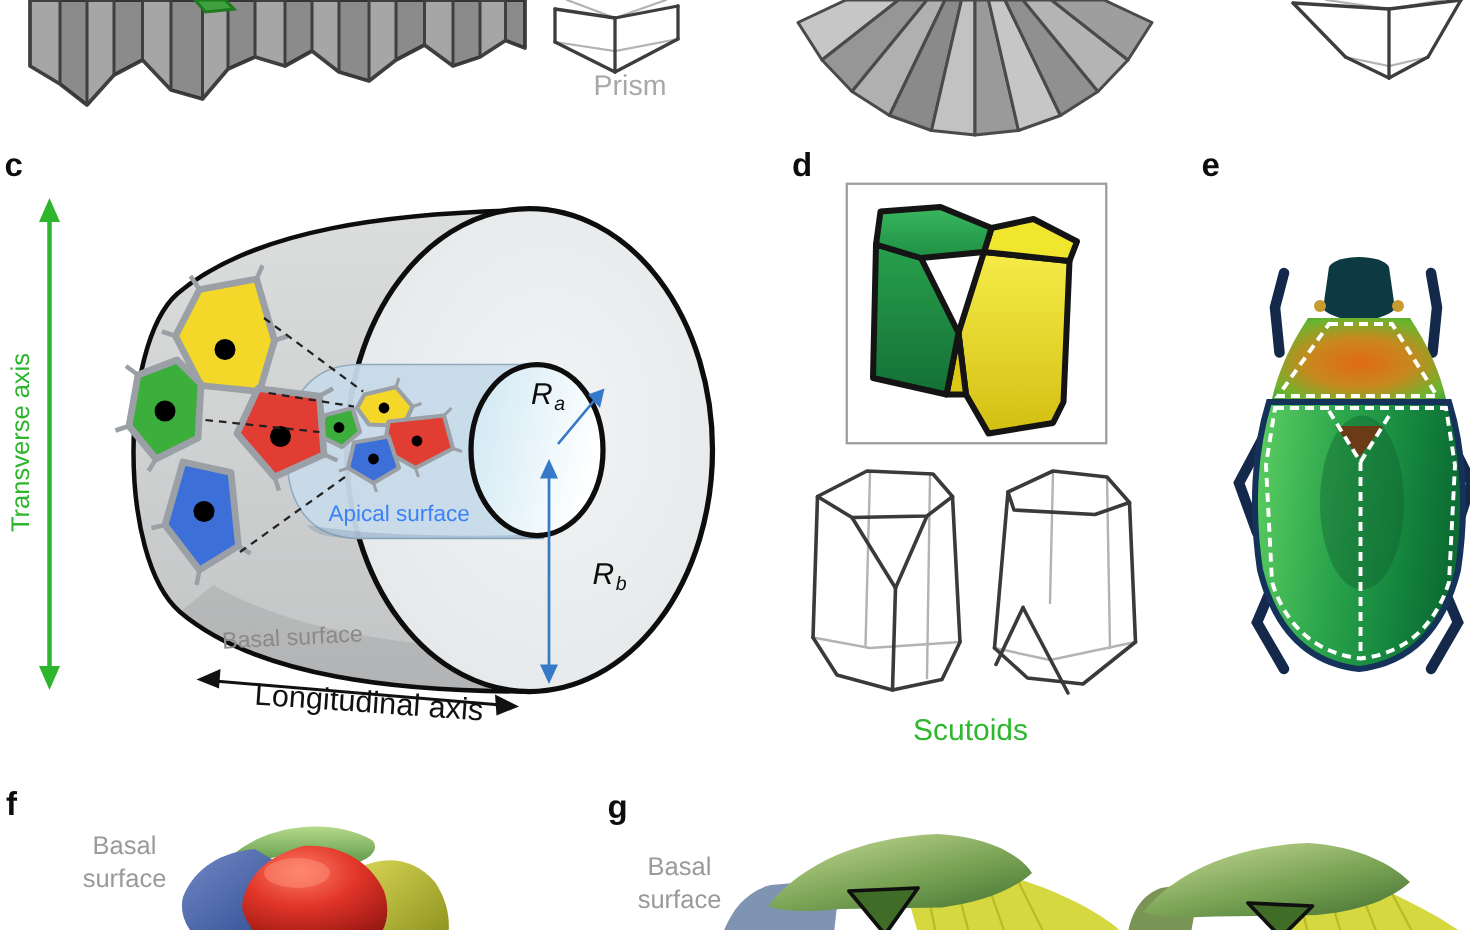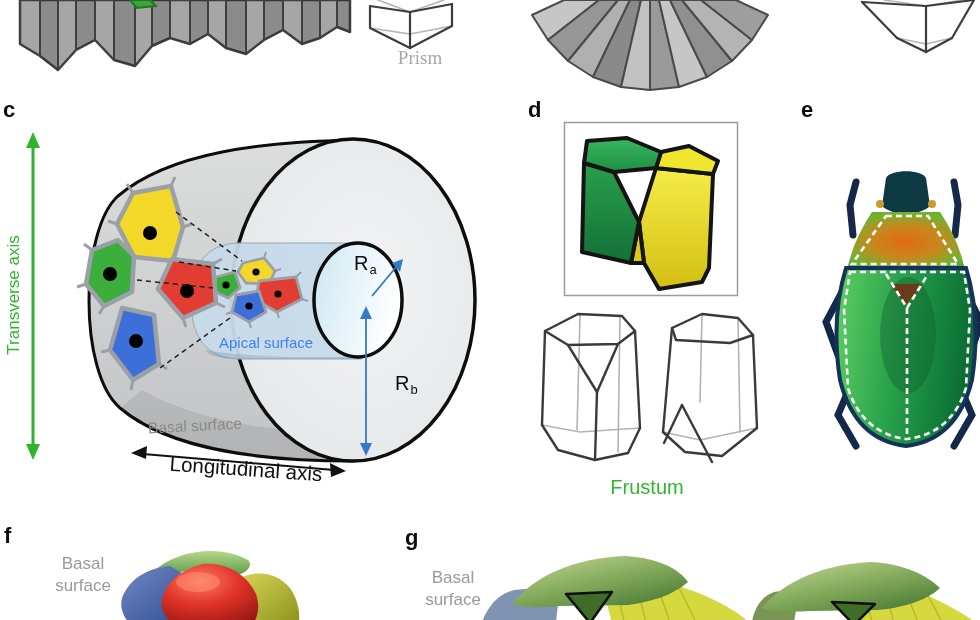--- a/index.html
+++ b/index.html
@@ -8,21 +8,21 @@
   .fig svg{position:absolute;left:0;top:0;}
   .txt{position:absolute;white-space:nowrap;}
   .lbl{font-weight:bold;font-size:22px;color:#0d0d0d;}
   .cap{color:#a8a8a8;font-size:19px;text-align:center;}
   .transverse{left:-68px;top:285px;width:164px;text-align:center;color:#2db52d;
               font-size:17px;transform:rotate(-90deg);}
   .apical{left:219px;top:334px;font-size:15px;color:#3b82f6;}
   .basal-c{left:148px;top:417px;font-size:15.5px;color:#8a8a8a;transform:rotate(-3deg);}
   .longax{left:146px;top:457px;width:200px;text-align:center;font-size:20.5px;color:#111;
           transform:rotate(4deg);}
-  .radius{font-size:20px;color:#0d0d0d;}
+  .radius{font-size:20px;font-style:italic;color:#0d0d0d;}
   .radius .sub{font-size:13px;vertical-align:-4px;margin-left:1px;}
   .scutoids-cap{left:572px;top:476px;width:150px;text-align:center;font-size:20px;color:#2eb82e;}
   .basal-fg{width:100px;text-align:center;font-size:17px;line-height:22px;color:#9a9a9a;}
   .basal-fg span{display:block;}
 </style>
 </head>
 <body>
 
 <div class="fig">
 
@@ -352,32 +352,32 @@
             <line x1="886" y1="595" x2="894" y2="622"></line>
       <line x1="906" y1="592" x2="918" y2="622"></line>
             <line x1="926" y1="592" x2="942" y2="622"></line>
     </g>
     <path d="M762,608 C785,580 825,564 872,562 C905,564 928,576 940,588 C925,602 900,608 878,610 L810,611 C790,612 772,612 762,608 Z" fill="url(#gCap)"></path>
     <path d="M832,602 L875,604 L854,625 Z" fill="#3f6d28" stroke="#0f0f0f" stroke-width="2.5" stroke-linejoin="round"></path>
   </g>
 </g>
 </svg>
 
-<div class="txt cap" style="left:370px;top:47px;width:100px;font-family:Liberation Serif, serif;">Prism</div>
+<div class="txt cap" style="left:370px;top:47px;width:100px;">Prism</div>
 
 <div class="txt lbl" style="left:3px;top:97px;">c</div>
 <div class="txt transverse">Transverse axis</div>
 <div class="txt apical">Apical surface</div>
 <div class="txt basal-c">Basal surface</div>
 <div class="txt longax">Longitudinal axis</div>
 <div class="txt radius" style="left:354px;top:252px;"><span>R</span><span class="sub">a</span></div>
 <div class="txt radius" style="left:371px;top:372px;margin-left:24px;"><span>R</span><span class="sub">b</span></div>
 
 <div class="txt lbl" style="left:528px;top:97px;">d</div>
-<div class="txt scutoids-cap">Frustum</div>
+<div class="txt scutoids-cap">Scutoids</div>
 
 <div class="txt lbl" style="left:801px;top:97px;">e</div>
 
 <div class="txt lbl" style="left:4px;top:523px;">f</div>
 <div class="txt basal-fg" style="left:33px;top:553px;">
       <span>Basal</span>
       <span>surface</span>
     </div>
 
 <div class="txt lbl" style="left:405px;top:525px;">g</div>

